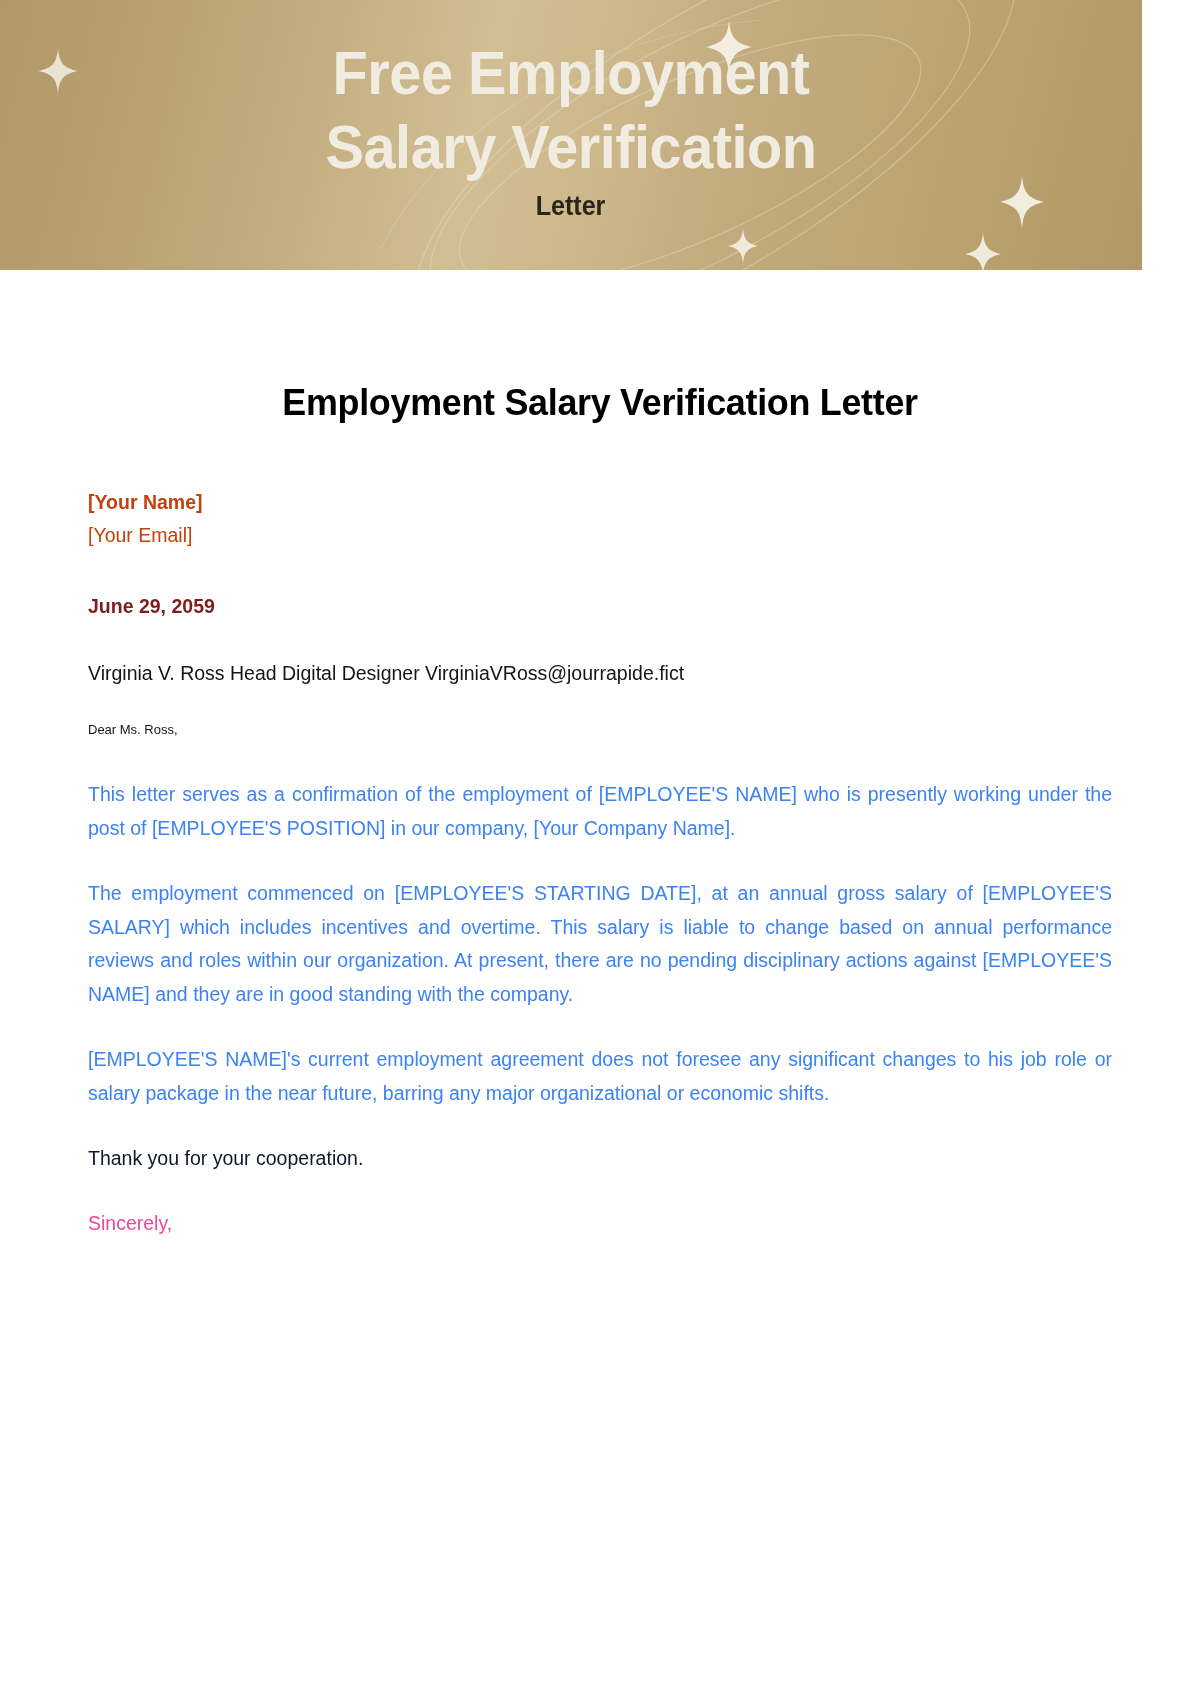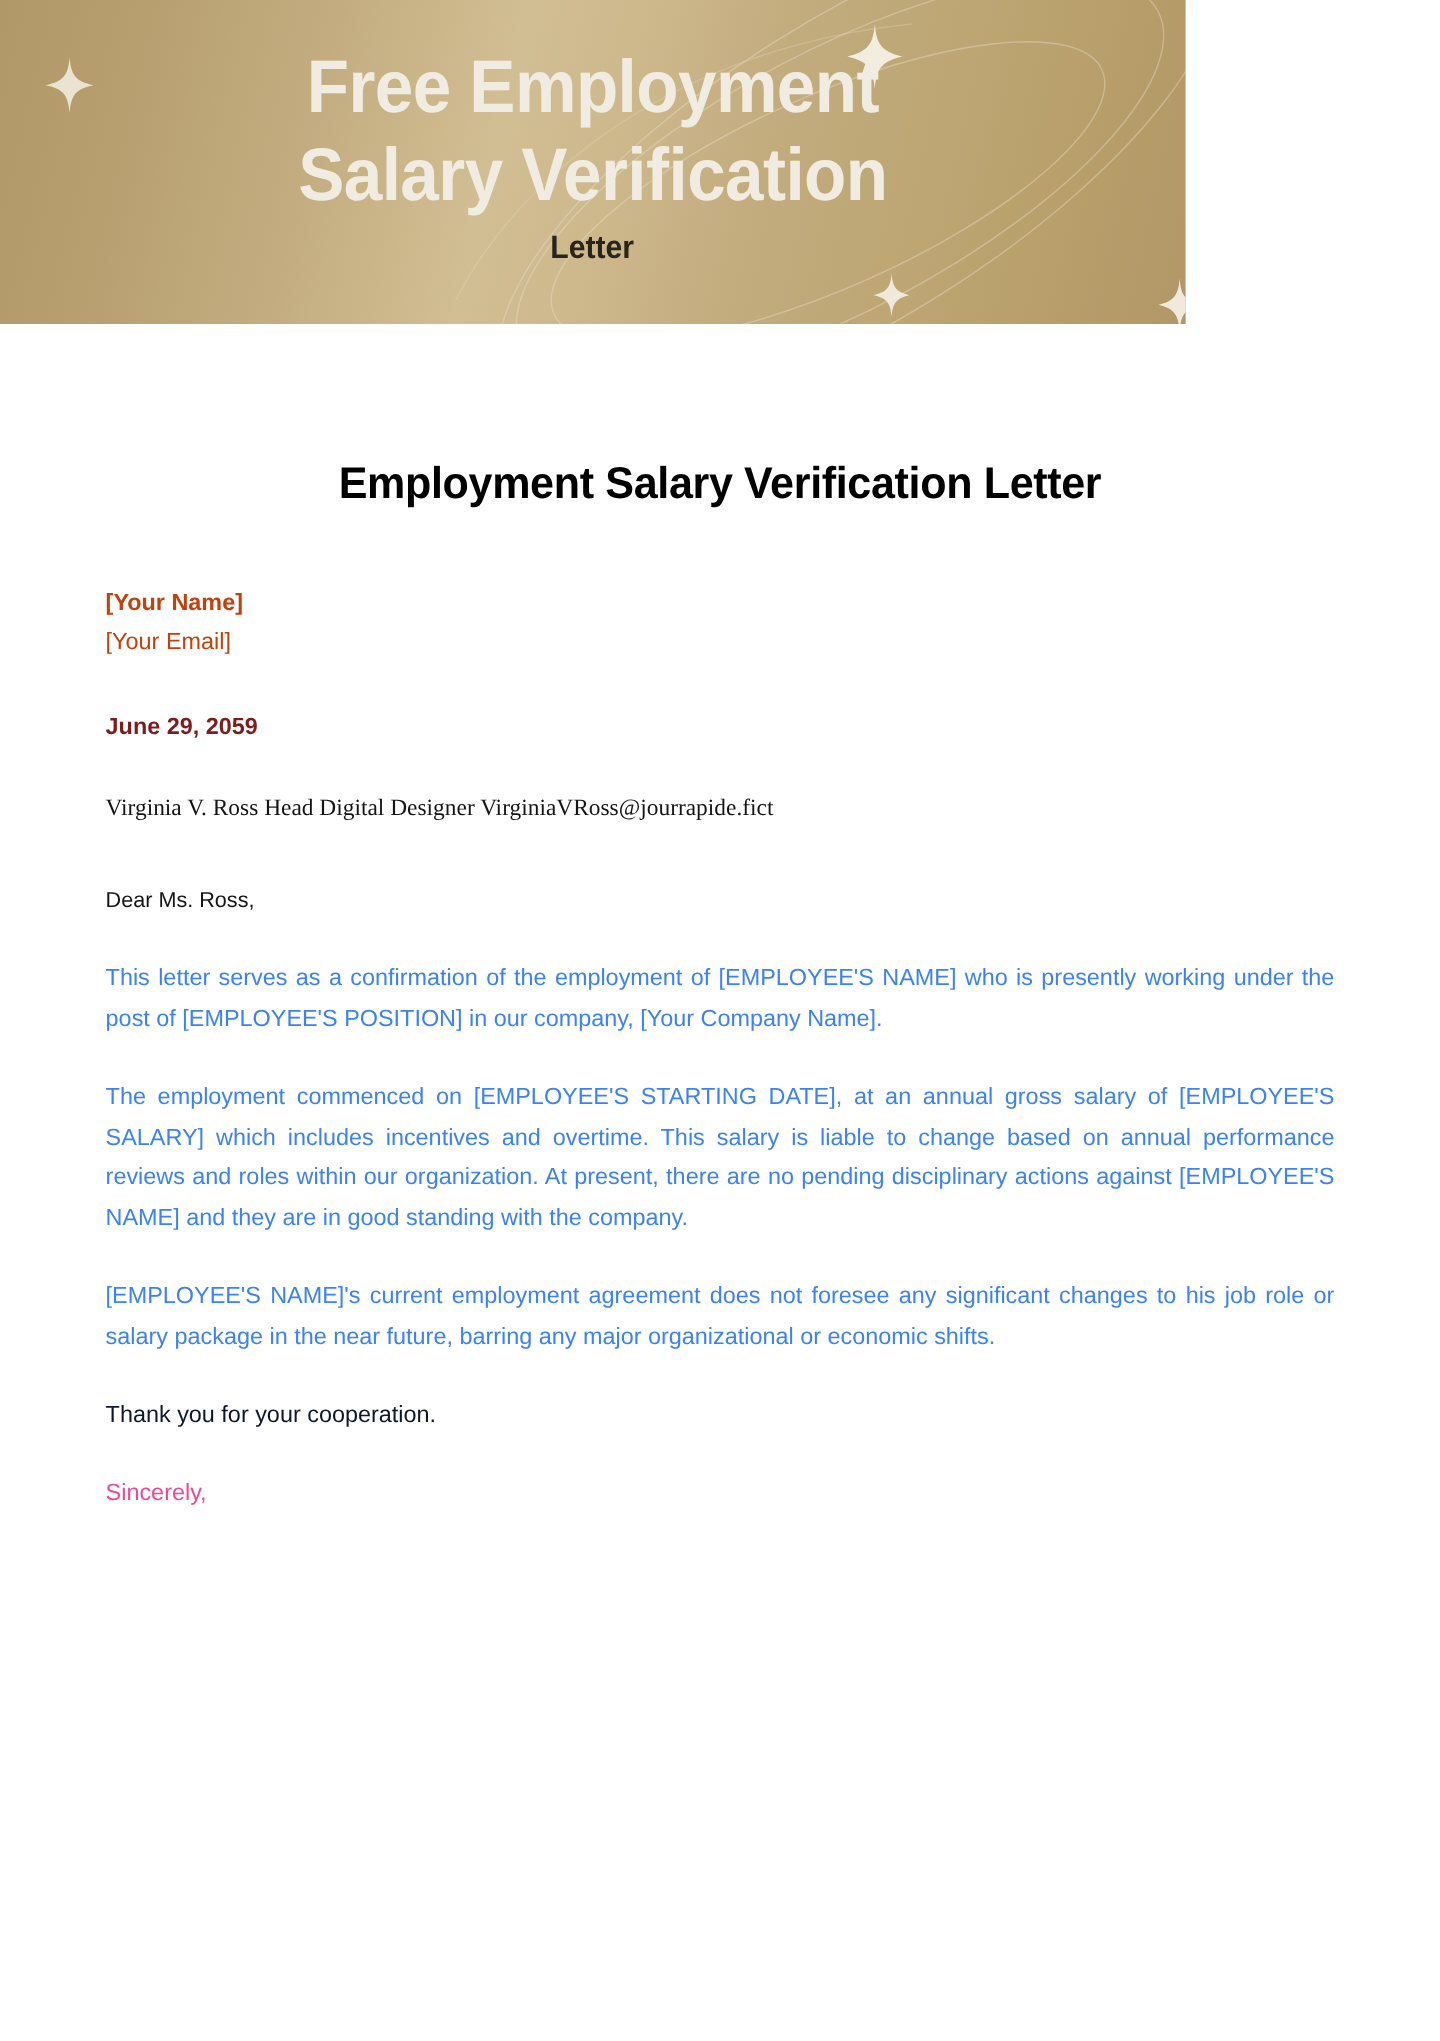--- a/index.html
+++ b/index.html
@@ -18,21 +18,21 @@
     position: relative;
     width: 1200px;
     min-height: 1701px;
     background: #ffffff;
     overflow: hidden;
   }
 
   
   .banner {
     position: relative;
-    width: 988px;
+    width: 1142px;
     height: 270px;
     background: linear-gradient(100deg,
         #b29a6a 0%,
         #bda878 16%,
         #c6b183 30%,
         #d6c característ 0%);
     background: linear-gradient(103deg,
         #b09868 0%,
         #b79f70 12%,
         #c3ad80 27%,
@@ -120,26 +120,25 @@
     line-height: 33px;
     font-weight: 700;
     color: #7f1d1d;
   }
 
   .recipient-block {
     margin-top: 34px;
     font-size: 19.5px;
     line-height: 33px;
     color: #151515;
-    font-family: Liberation Serif, serif;
   }
 
   .salutation {
-    margin-top: 44px;
-    font-size: 18px;
+    margin-top: 23px;
+    font-size: 13px;
     line-height: 33px;
     color: #151515;
   }
 
   .para {
     margin-top: 32px;
     font-size: 19.5px;
     line-height: 33.5px;
     color: #3b82f6;
     text-align: justify;

